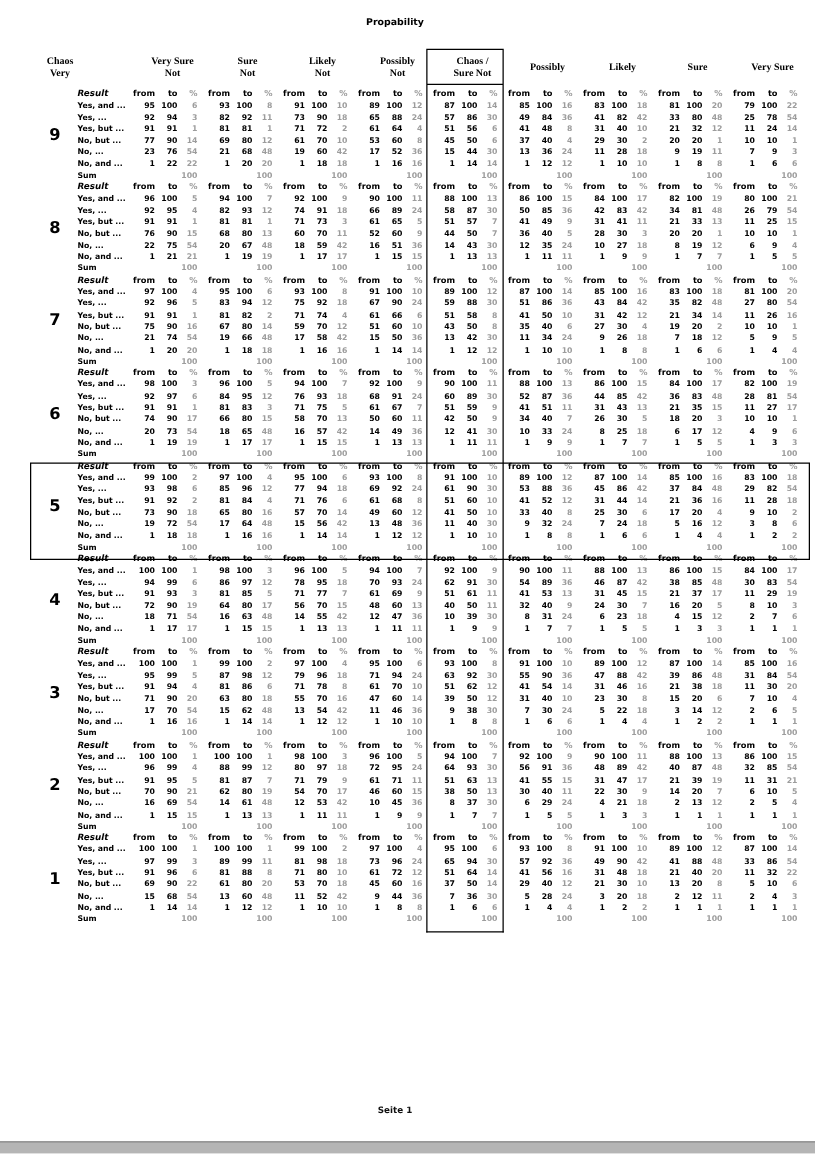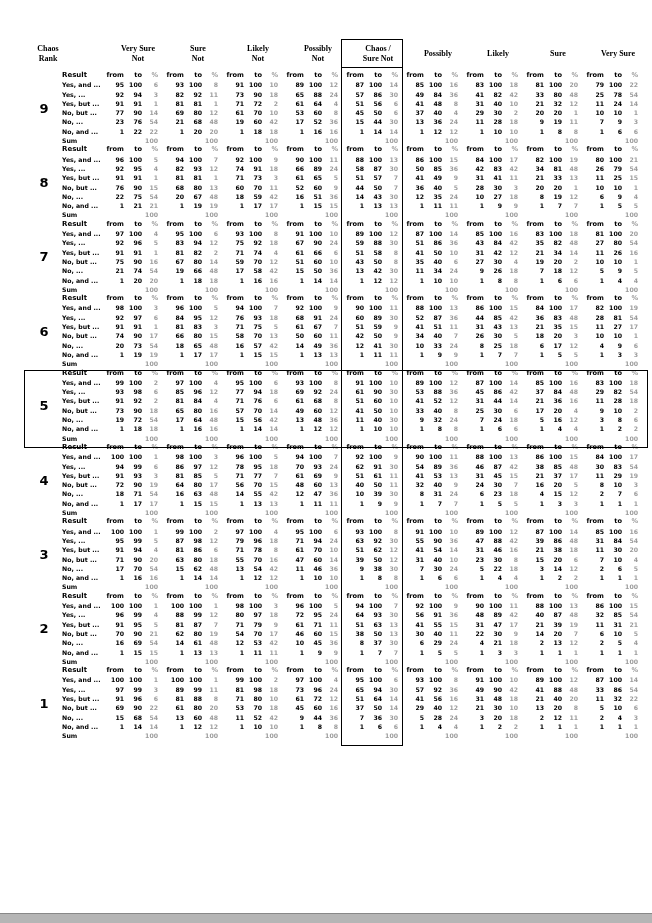--- a/index.html
+++ b/index.html
@@ -15,21 +15,21 @@
   .ghdr{width:60px;display:flex;flex-direction:column;justify-content:center;
         align-items:center;font-size:8px;font-weight:bold;line-height:10px;text-align:center;
         white-space:nowrap;}
   
   #blocks{position:absolute;top:71px;left:26px;}
   .block{position:relative;height:74.4px;}
   .rank-digit{position:absolute;left:0;top:0;width:36px;height:74.4px;display:flex;
               align-items:center;justify-content:center;font-size:13px;font-weight:bold;}
   .row{display:flex;height:9.3px;line-height:9.3px;margin-left:36px;}
   .result-cell{width:42px;font-size:6.2px;font-weight:bold;white-space:nowrap;}
-  .hdr-row .result-cell{font-size:7px;}
+  .hdr-row .result-cell{font-size:7px;font-style:italic;}
   .grp{width:60px;display:flex;}
   .c-from{width:20px;text-align:right;font-size:6.2px;font-weight:bold;}
   .c-to{width:18px;text-align:right;font-size:6.2px;font-weight:bold;}
   .c-pct{width:16px;text-align:right;font-size:6.2px;font-weight:bold;color:#9c9c9c;}
   .hdr-row .c-from,.hdr-row .c-to{font-size:6.6px;}
   .hdr-row .c-pct{font-size:6.6px;}
   
   .maybe-hdr-box{position:absolute;left:341px;top:39px;width:62px;height:29px;
                  border:1.4px solid #000;box-sizing:border-box;}
   .maybe-col-box{position:absolute;left:341px;top:68px;width:62px;height:678px;
@@ -38,25 +38,26 @@
              border:1.2px solid #000;box-sizing:border-box;}
   .footer{position:absolute;top:884px;left:0;right:20px;text-align:center;
           font-size:7px;font-weight:bold;color:#111;}
   .bottom-bar{position:absolute;left:0;bottom:0;width:652px;height:9px;
               background:#b5b5b5;border-top:1px solid #888;}
 </style>
 </head>
 <body>
 
 <div class="page">
+  <div class="title">Propability</div>
 
   <div class="col-headers">
     <div class="rank-hdr">
       <span>Chaos</span>
-      <span>Rank</span>
+      <span>Very</span>
     </div>
     <div class="result-spacer"></div>
 
   <div class="ghdr">
         <div class="">Very Sure</div>
         <div class="">Not</div>
       </div>
       <div class="ghdr">
         <div class="">Sure</div>
         <div class="">Not</div>
@@ -3570,14 +3571,15 @@
             <div class="c-pct">100</div>
           </div>
         </div>
       </div>
     </div>
 
   <div class="maybe-hdr-box"></div>
   <div class="maybe-col-box"></div>
   <div class="rank5-box"></div>
 
+  <div class="footer">Seite 1</div>
   <div class="bottom-bar"></div>
 </div>
 
 </body></html>

